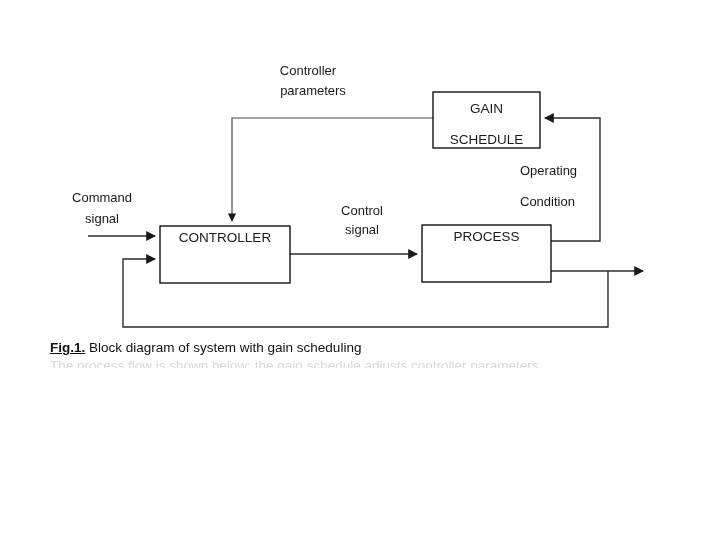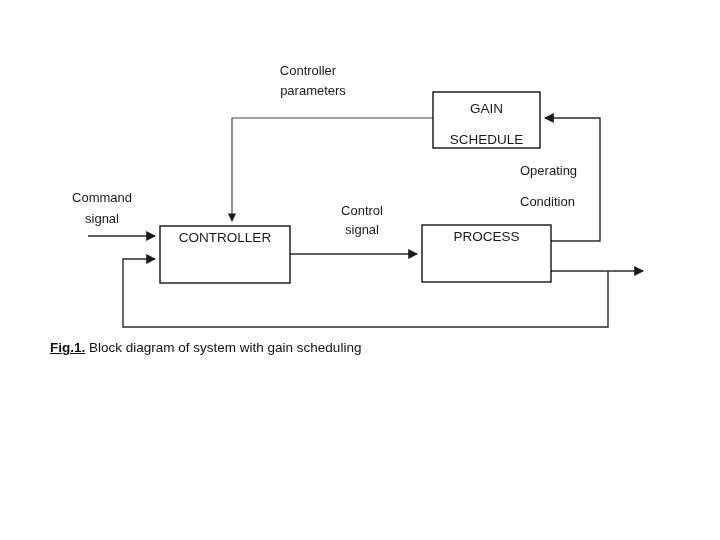--- a/index.html
+++ b/index.html
@@ -129,14 +129,15 @@
     <text class="edge-label" x="362" y="231">signal</text>
 
     <text class="edge-label-left" x="520" y="172">Operating</text>
     <text class="edge-label-left" x="520" y="203">Condition</text>
   </svg>
 
   <div class="caption">
     <span class="caption-tag">Fig.1.</span><span> Block diagram of system with gain scheduling</span>
   </div>
 
+  <div class="caption-ghost">The process flow is shown below; the gain schedule adjusts controller parameters</div>
 
 </div>
 
 </body></html>

